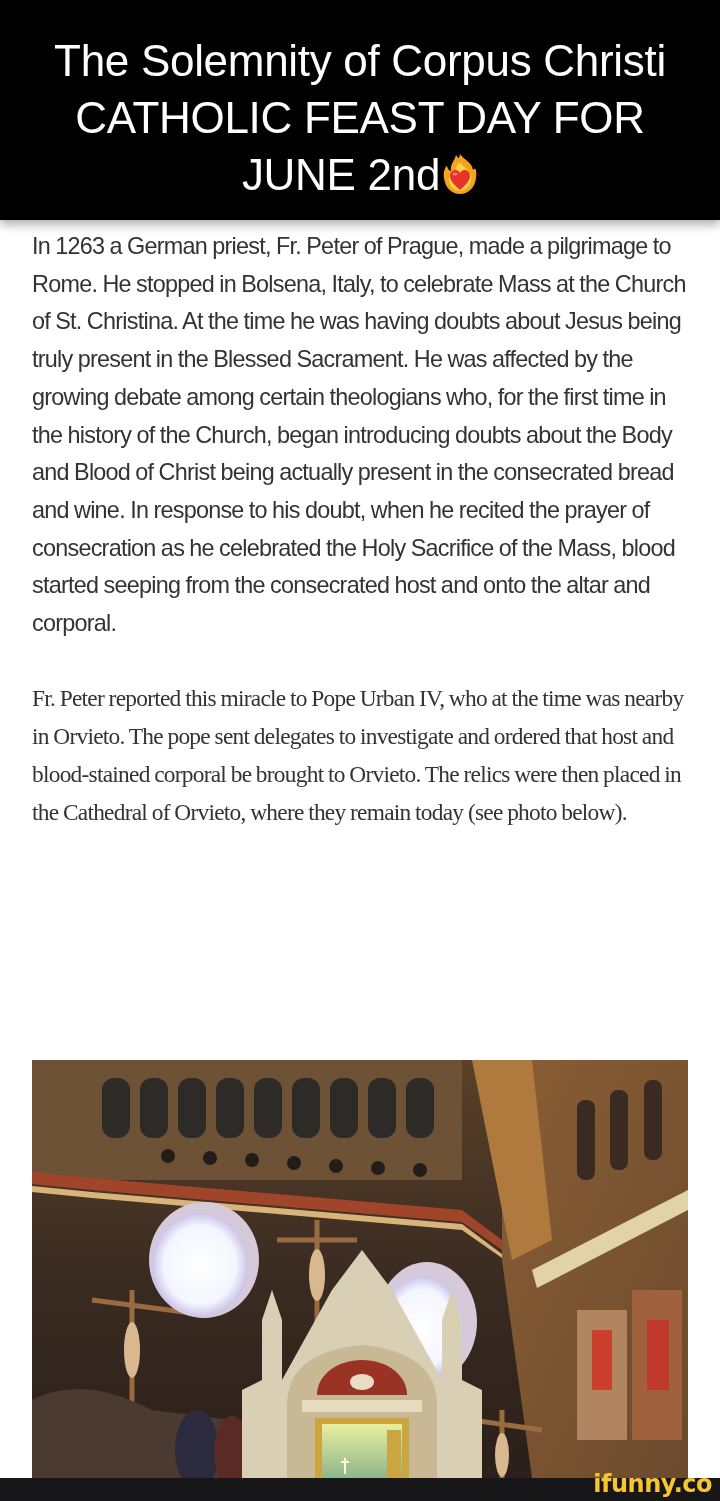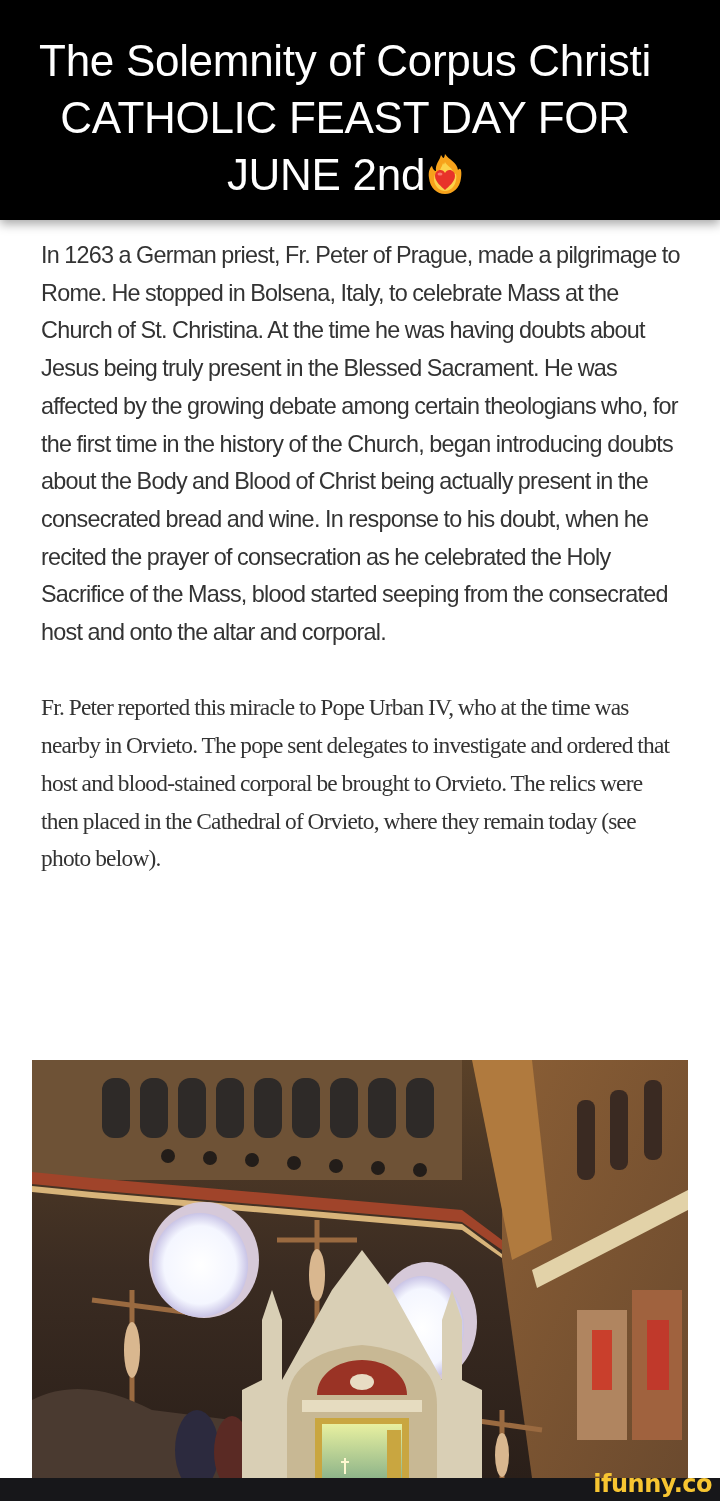--- a/index.html
+++ b/index.html
@@ -17,21 +17,21 @@
     .header {
       position: absolute;
       left: 0; top: 0;
       width: 720px;
       height: 220px;
       background: #000000;
       box-shadow: 0 4px 10px rgba(0,0,0,0.35);
       z-index: 2;
       display: flex;
       align-items: flex-start;
-      justify-content: flex-start;
+      justify-content: center;
     }
     .header-title {
       margin: 0;
       padding-top: 32px;
       width: 690px;
       text-align: center;
       color: #ffffff;
       font-family: "Liberation Sans", "DejaVu Sans", sans-serif;
       font-weight: 400;
       font-size: 44px;
@@ -46,21 +46,21 @@
       margin-left: 2px;
     }
     .content {
       position: absolute;
       left: 32px;
       top: 228px;
       width: 660px;
       z-index: 1;
     }
     .para {
-      margin: 9px;
+      margin: 0;
       color: #333333;
       font-family: "Liberation Sans", "DejaVu Sans", sans-serif;
       font-size: 23.4px;
       line-height: 37.7px;
       letter-spacing: -0.75px;
       word-spacing: -0.5px;
     }
     .para + .para {
       margin-top: 37.7px;
       font-family: Liberation Serif, serif;

